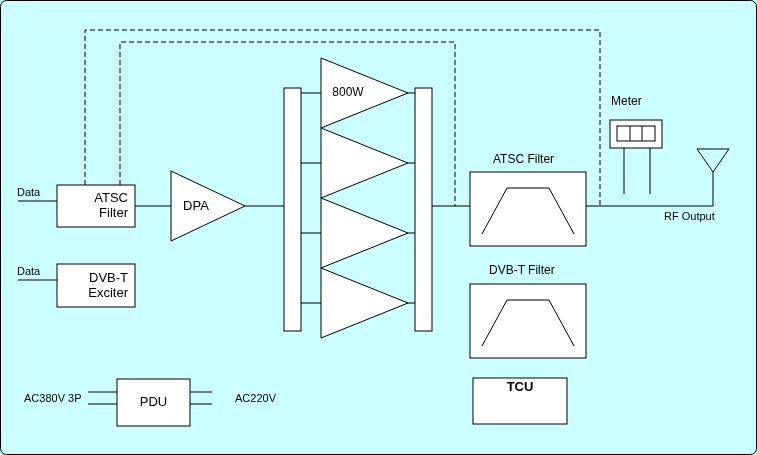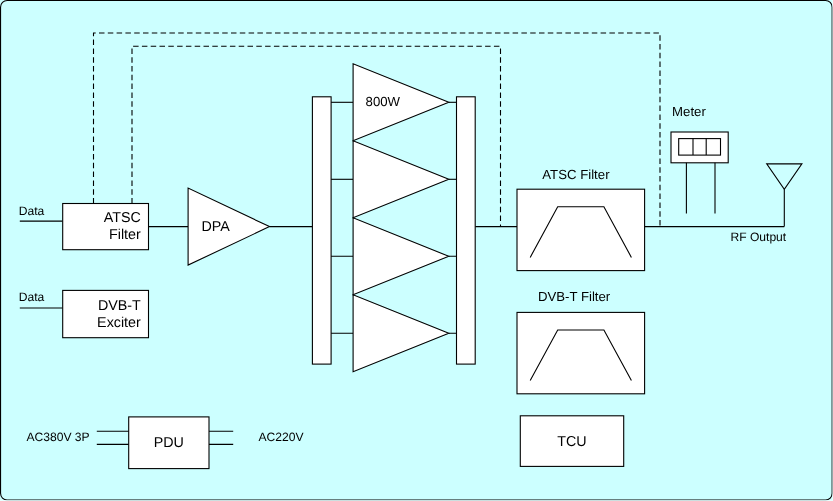--- a/index.html
+++ b/index.html
@@ -94,21 +94,21 @@
   <div class="label center fs13" style="left:64px;top:185px;width:64px;height:42px;">ATSC Filter</div>
   <div class="label center fs13" style="left:172px;top:171px;width:48px;height:70px;">DPA</div>
 
   <div class="label center fs13" style="left:64px;top:264px;width:64px;height:43px;">DVB-T Exciter</div>
 
   <div class="label center fs12" style="left:322px;top:82px;width:52px;height:22px;">800W</div>
 
   <div class="label fs12" style="left:493px;top:153px;">ATSC Filter</div>
   <div class="label fs12" style="left:489px;top:264px;text-align:center;">DVB-T Filter</div>
 
-  <div class="label center fs14" style="left:473px;top:378px;width:94px;height:46px;">TCU</div>
+  <div class="label center fs14" style="left:473px;top:364px;width:94px;height:46px;font-weight:bold;">TCU</div>
   <div class="label center fs14" style="left:117px;top:379px;width:73px;height:47px;">PDU</div>
 
   <div class="label fs11" style="left:24px;top:392px;">AC380V 3P</div>
   <div class="label fs11" style="left:215px;top:392px;margin-left:20px;">AC220V</div>
 
   <div class="label fs12" style="left:611px;top:95px;">Meter</div>
 
   <div class="label fs11" style="left:648px;top:210px;margin-left:16px;">RF Output</div>
 
 </div>

